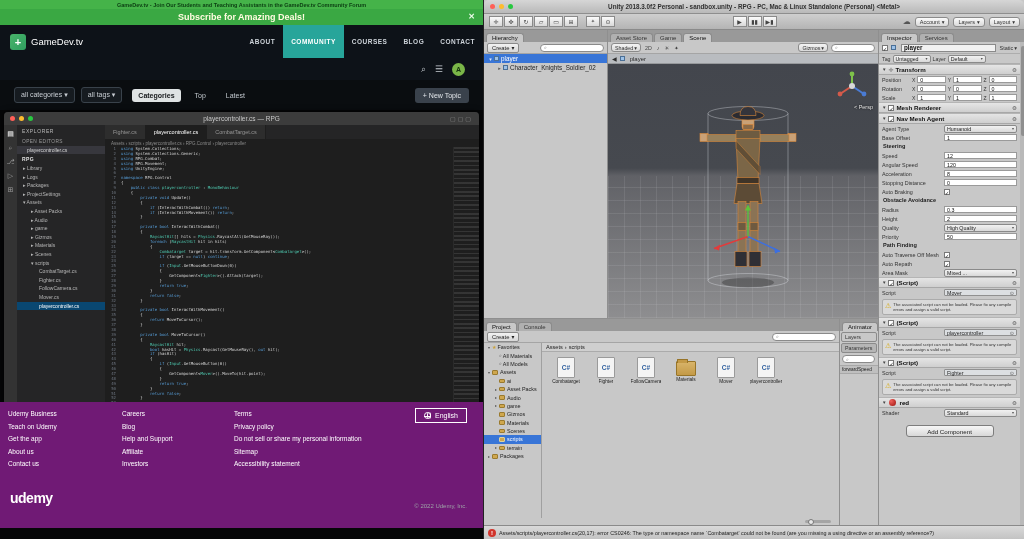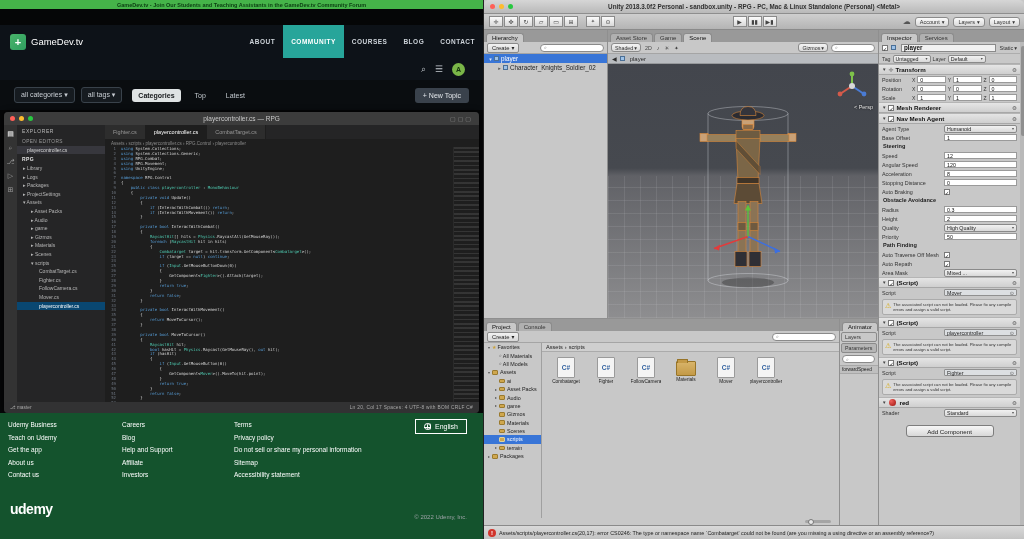--- a/index.html
+++ b/index.html
@@ -53,21 +53,21 @@
 .codewrap{position:absolute;left:0;top:22px;right:26px;bottom:0;display:flex;overflow:hidden;font-family:"DejaVu Sans Mono",monospace}
 .gutter{width:13px;text-align:right;padding-right:2px;color:#6e7681;font-size:4px}
 .lnum,.cline{height:4.9px;line-height:4.9px}
 .codecol{flex:1;padding-left:3px;color:#d4d4d4;font-size:4px;white-space:pre}
 .kw{color:#569cd6}.ty{color:#4ec9b0}
 .minimap{position:absolute;right:0;top:22px;width:26px;bottom:0;background:#1e1e1e;border-left:1px solid #2a2a2a;background-image:repeating-linear-gradient(180deg,rgba(190,190,190,.14) 0 1.6px,transparent 1.6px 4.4px)}
 .vstatus{position:absolute;left:0;bottom:0;width:100%;height:11px;background:#323233;display:flex;align-items:center;color:#a9a9a9;font-size:4.8px;padding:0 6px}
 .vsright{margin-left:auto;letter-spacing:.3px}
 
 
-.ufooter{position:absolute;left:0;top:413px;width:483px;height:126px;background:#14532d}
+.ufooter{position:absolute;left:0;top:402px;width:483px;height:126px;background:#701a75}
 .fcols{position:absolute;left:8px;top:8px;display:flex;gap:22px}
 .fcol{display:flex;flex-direction:column;gap:5px}
 .fcol:nth-child(1){width:92px}.fcol:nth-child(2){width:90px}.fcol:nth-child(3){width:130px}
 .flink{color:#ffffff;font-size:6.5px;line-height:7.5px;cursor:pointer}
 .langbtn{position:absolute;right:16px;top:6px;border:1px solid #fff;color:#fff;font-size:7px;padding:3px 8px;display:flex;align-items:center;gap:4px;cursor:pointer}
 .globe{width:7px;height:7px;border:1px solid #fff;border-radius:50%;position:relative}
 .globe:before{content:"";position:absolute;left:2.2px;top:-1px;width:2.2px;height:7px;border:1px solid #fff;border-radius:50%;border-top:none;border-bottom:none}
 .globe:after{content:"";position:absolute;left:-1px;top:2.6px;width:7px;border-top:1px solid #fff}
 .ulogo{position:absolute;left:10px;top:88px;color:#fff;font-size:14px;font-weight:bold;letter-spacing:-.5px}
 .ucopy{position:absolute;right:16px;top:101px;color:#9da3a7;font-size:6px}
@@ -176,20 +176,24 @@
 <body>
 
 <div id="app">
 
   <div id="left">
 
     <div class="notice">
       <span>GameDev.tv - Join Our Students and Teaching Assistants in the GameDev.tv Community Forum</span>
     </div>
 
+    <div class="subscribe">
+      <span>Subscribe for Amazing Deals!</span>
+      <span class="subclose">✕</span>
+    </div>
 
     <div class="gheader">
       <div class="gtop">
         <div class="brand">
           <div class="glogo">+</div>
           <span class="brandtext">GameDev.tv</span>
         </div>
         <nav class="gnav">
             <div class="gnav-item">ABOUT</div>
             <div class="gnav-item active">COMMUNITY</div>

